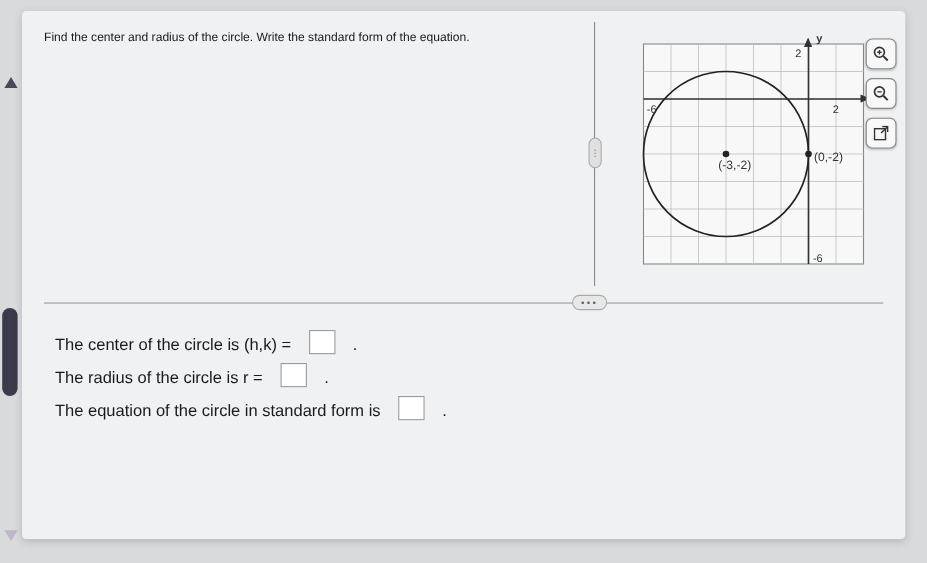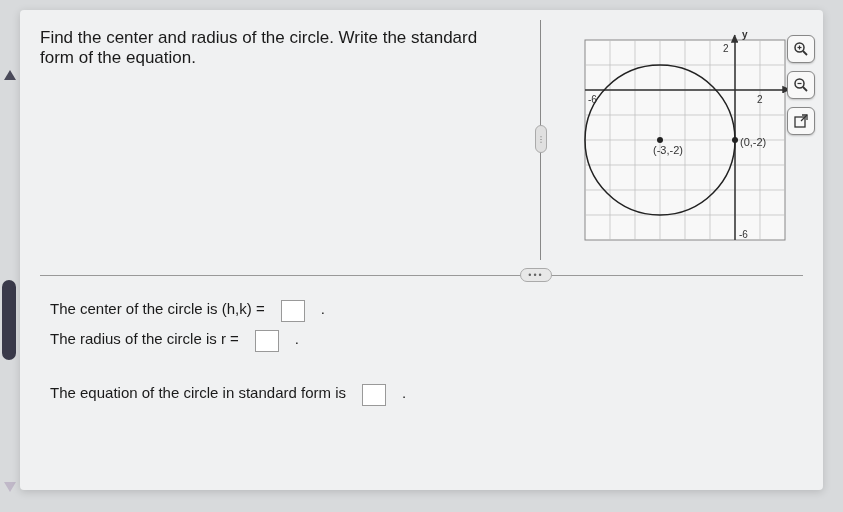--- a/index.html
+++ b/index.html
@@ -23,21 +23,21 @@
       position: relative;
       box-shadow: 0 2px 8px rgba(0,0,0,0.15);
     }
     .top-section {
       display: flex;
       position: relative;
       height: 260px;
     }
     .question-text {
       padding: 18px 20px;
-      font-size: 17px;
+      font-size: 11px;
       color: #1a1a1a;
       width: 480px;
     }
     .vertical-divider {
       position: absolute;
       left: 520px;
       top: 10px;
       width: 1px;
       height: 240px;
       background: #888;
@@ -115,21 +115,21 @@
     .answer-section {
       position: absolute;
       top: 290px;
       left: 30px;
       font-size: 15px;
       color: #1a1a1a;
     }
     .answer-line {
       margin-bottom: 8px;
       display: flex;
-      align-items: flex-start;
+      align-items: flex-end;
       gap: 16px;
     }
     .answer-hint {
       font-size: 14px;
       margin-bottom: 16px;
       margin-top: -4px;
     }
     .answer-input {
       width: 24px;
       height: 22px;
@@ -259,21 +259,21 @@
   <div class="horizontal-divider"></div>
   <div class="drag-handle-h">•••</div>
 
   <div class="answer-section">
     <div class="answer-line">
       <span>The center of the circle is (h,k) =</span>
       <input class="answer-input" type="text" style="">
       <span>.</span>
     </div>
 
-    <div class="answer-line" style="margin-bottom:32px;">
+    <div class="answer-line" style="margin-bottom:8px;">
       <span>The radius of the circle is r =</span>
       <input class="answer-input" type="text" style="">
       <span>.</span>
     </div>
 
     <div class="answer-line">
       <span>The equation of the circle in standard form is</span>
       <input class="answer-input" type="text" style="">
       <span>.</span>
     </div>

